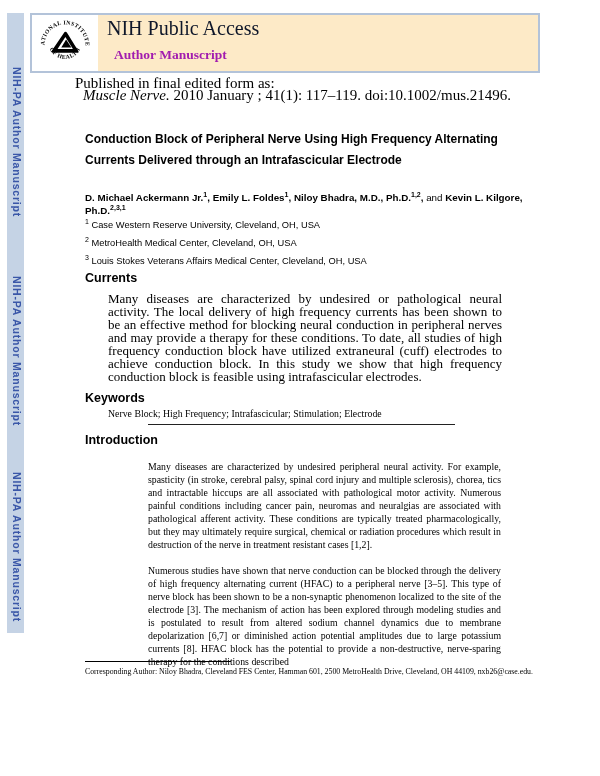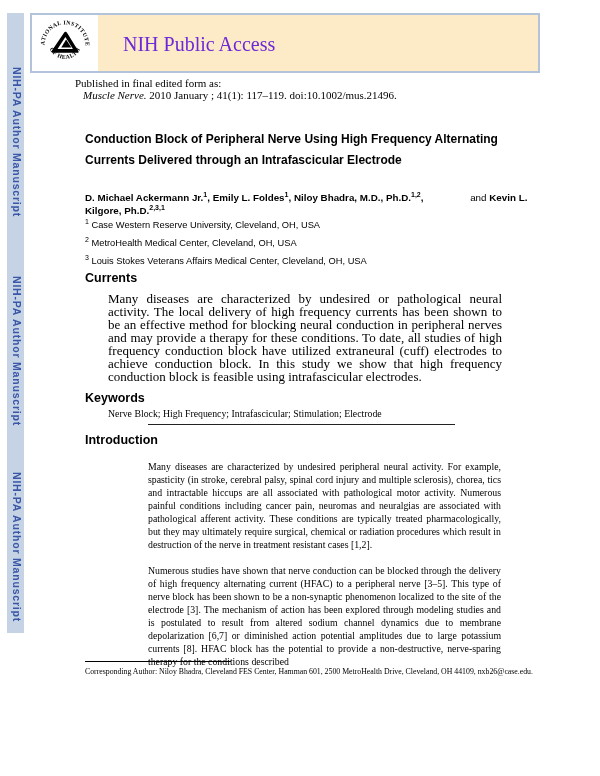--- a/index.html
+++ b/index.html
@@ -18,39 +18,39 @@
   }
   .wm1 { top:42px; } .wm2 { top:251px; } .wm3 { top:454px; height:160px; }
 
   
   .header-banner {
     position:absolute; left:30px; top:13px; width:510px; height:60px; box-sizing:border-box;
     background:#fdeac7; border:2px solid #b3c3d9; display:flex;
   }
   .logo-box { width:66px; background:#ffffff; display:flex; align-items:center; justify-content:center; flex:0 0 66px; }
   .header-text { padding:2px 0 0 9px; overflow:hidden; }
-  .masthead { margin:16px; font:400 20px/23px "Liberation Serif", serif; color:#6d28d9; }
-  .submasthead { margin:0; font:700 13.5px/15px "Liberation Serif", serif; color:#c2410c; }
+  .masthead { margin:0; font:400 20px/23px "Liberation Serif", serif; color:#0f172a; }
+  .submasthead { margin:7px; font:700 13.5px/15px "Liberation Serif", serif; color:#a21caf; }
   .availability { margin:1px 0 0; font-style:italic; font-size:11px; line-height:13px; color:#9aa9bd; }
 
   
-  .citation { position:absolute; left:75px; top:77px; font-size:11px; line-height:12px; }
+  .citation { position:absolute; left:75px; top:77px; font-size:15px; line-height:12px; }
   .citation .ref-line { padding-left:8px; }
   .it { font-style:italic; }
 
   
   .article-title {
     position:absolute; left:85px; top:119px; width:462px;
     font-family:"Liberation Sans", sans-serif; font-weight:700; font-size:12px; line-height:21px;
   }
   .authors-line {
     position:absolute; left:85px; top:191px; width:458px; margin:0;
     font-family:"Liberation Sans", sans-serif; font-weight:700; font-size:9.8px; line-height:13px;
   }
-  .authors-line .joiner { font-weight:400;margin-left:44px; }
+  .authors-line .joiner { font-weight:400; }
   sup { font-size:7px; line-height:0; }
   .affiliations { position:absolute; left:85px; top:219px; width:458px; font-family:"Liberation Sans", sans-serif; font-size:9.3px; line-height:12px; }
   .affiliations p { margin:0 0 6px 0; }
 
   
   .sect-heading {
     position:absolute; left:85px; margin:0;
     font-family:"Liberation Sans", sans-serif; font-weight:700; font-size:12.5px;
   }
   .h-abstract { top:271px; } .h-keywords { top:391px; } .h-intro { top:433px; }

